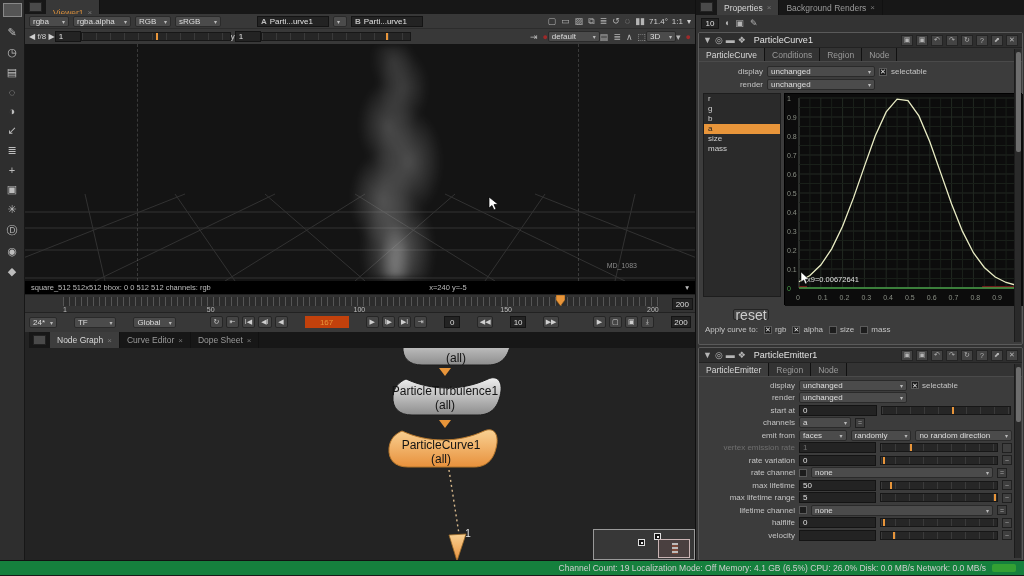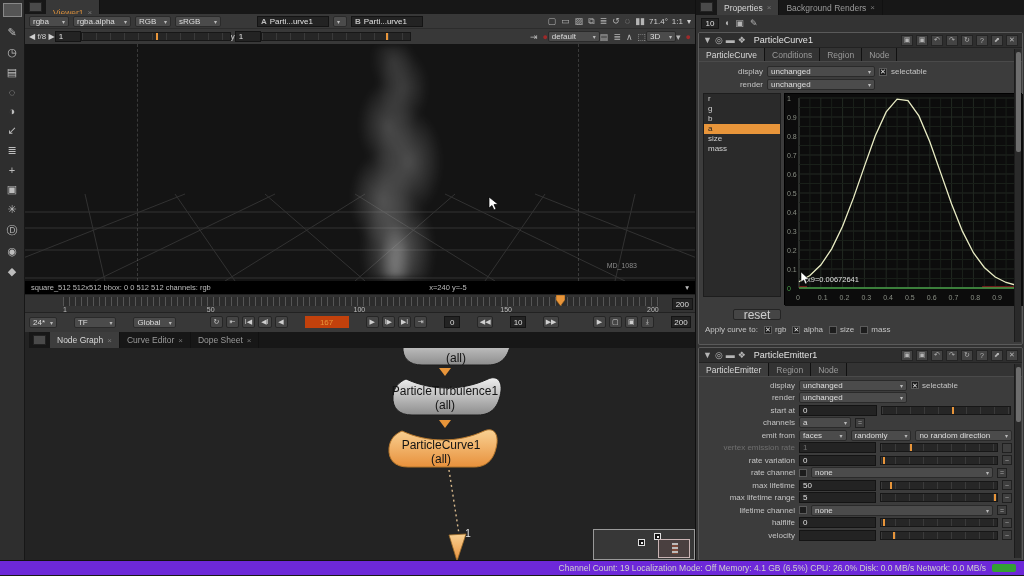--- a/index.html
+++ b/index.html
@@ -99,36 +99,36 @@
   .ph-icons .icon{width:12px;height:11px;background:#444;border:1px solid #242424;font-size:7px}
   .panel-tabs{position:relative;height:14px;background:#333;display:flex;align-items:stretch;border-bottom:1px solid #4a4a4a}
   .prow{position:absolute;display:flex;align-items:center;gap:4px;font-size:8px}
   .plabel{width:58px;text-align:right;color:#c4c4c4;font-size:8px;flex:0 0 auto}
 
   
   #chan-list{position:absolute;left:4px;top:60px;width:78px;height:204px;background:#2a2a2a;border:1px solid #1d1d1d}
   #chan-list .ch{height:10px;font-size:8px;color:#cfcfcf;padding-left:4px;line-height:10px}
   #chan-list .ch.active{background:#e8953a;color:#1e1e1e}
   #curve-wrap{position:absolute;left:85px;top:60px;width:238px;height:212px;background:#0c0c0c;border:1px solid #000}
-  #reset-btn{position:absolute;left:34px;top:276px;width:48px;height:11px;background:#454545;
-    border:1px solid #242424;border-radius:2px;font-size:12px;color:#ccc;display:flex;align-items:center;justify-content:center}
+  #reset-btn{position:absolute;left:34px;top:276px;width:36px;height:11px;background:#454545;
+    border:1px solid #242424;border-radius:2px;font-size:14px;color:#ccc;display:flex;align-items:center;justify-content:center}
   #apply-row{position:absolute;left:6px;top:292px;display:flex;align-items:center;gap:6px;font-size:8px;color:#c4c4c4}
   .applyopt{display:inline-flex;align-items:center;gap:3px}
 
   
   .pe-row{position:relative;display:flex;align-items:center;gap:4px;height:12.5px;padding-left:4px}
   .pe-label{width:92px;text-align:right;font-size:8px;color:#c4c4c4;flex:0 0 auto}
   .pe-row.dim .pe-label, .pe-row.dim .field{color:#6f6f6f}
   .chk-label{font-size:8px;color:#c4c4c4;white-space:nowrap}
 
   .vscroll{position:absolute;right:1px;width:7px;background:#2a2a2a;border-left:1px solid #1c1c1c}
   .vthumb{position:absolute;left:1px;width:5px;background:#6d6d6d;border-radius:2px}
 
   
-  #statusbar{left:0;top:560px;width:1024px;height:15px;background:#6d28d9;border-top:1px solid #111;
+  #statusbar{left:0;top:560px;width:1024px;height:15px;background:#15803d;border-top:1px solid #111;
     display:flex;align-items:center;justify-content:flex-end;gap:6px;padding:0 8px;font-size:8.5px;color:#cfcfcf}
   #statusbadge{width:24px;height:8px;background:#33a033;border-radius:2px}
 </style>
 </head>
 <body>
 
 <div id="root">
 
   <div id="left-strip" class="abs">
     <div class="app"></div>

